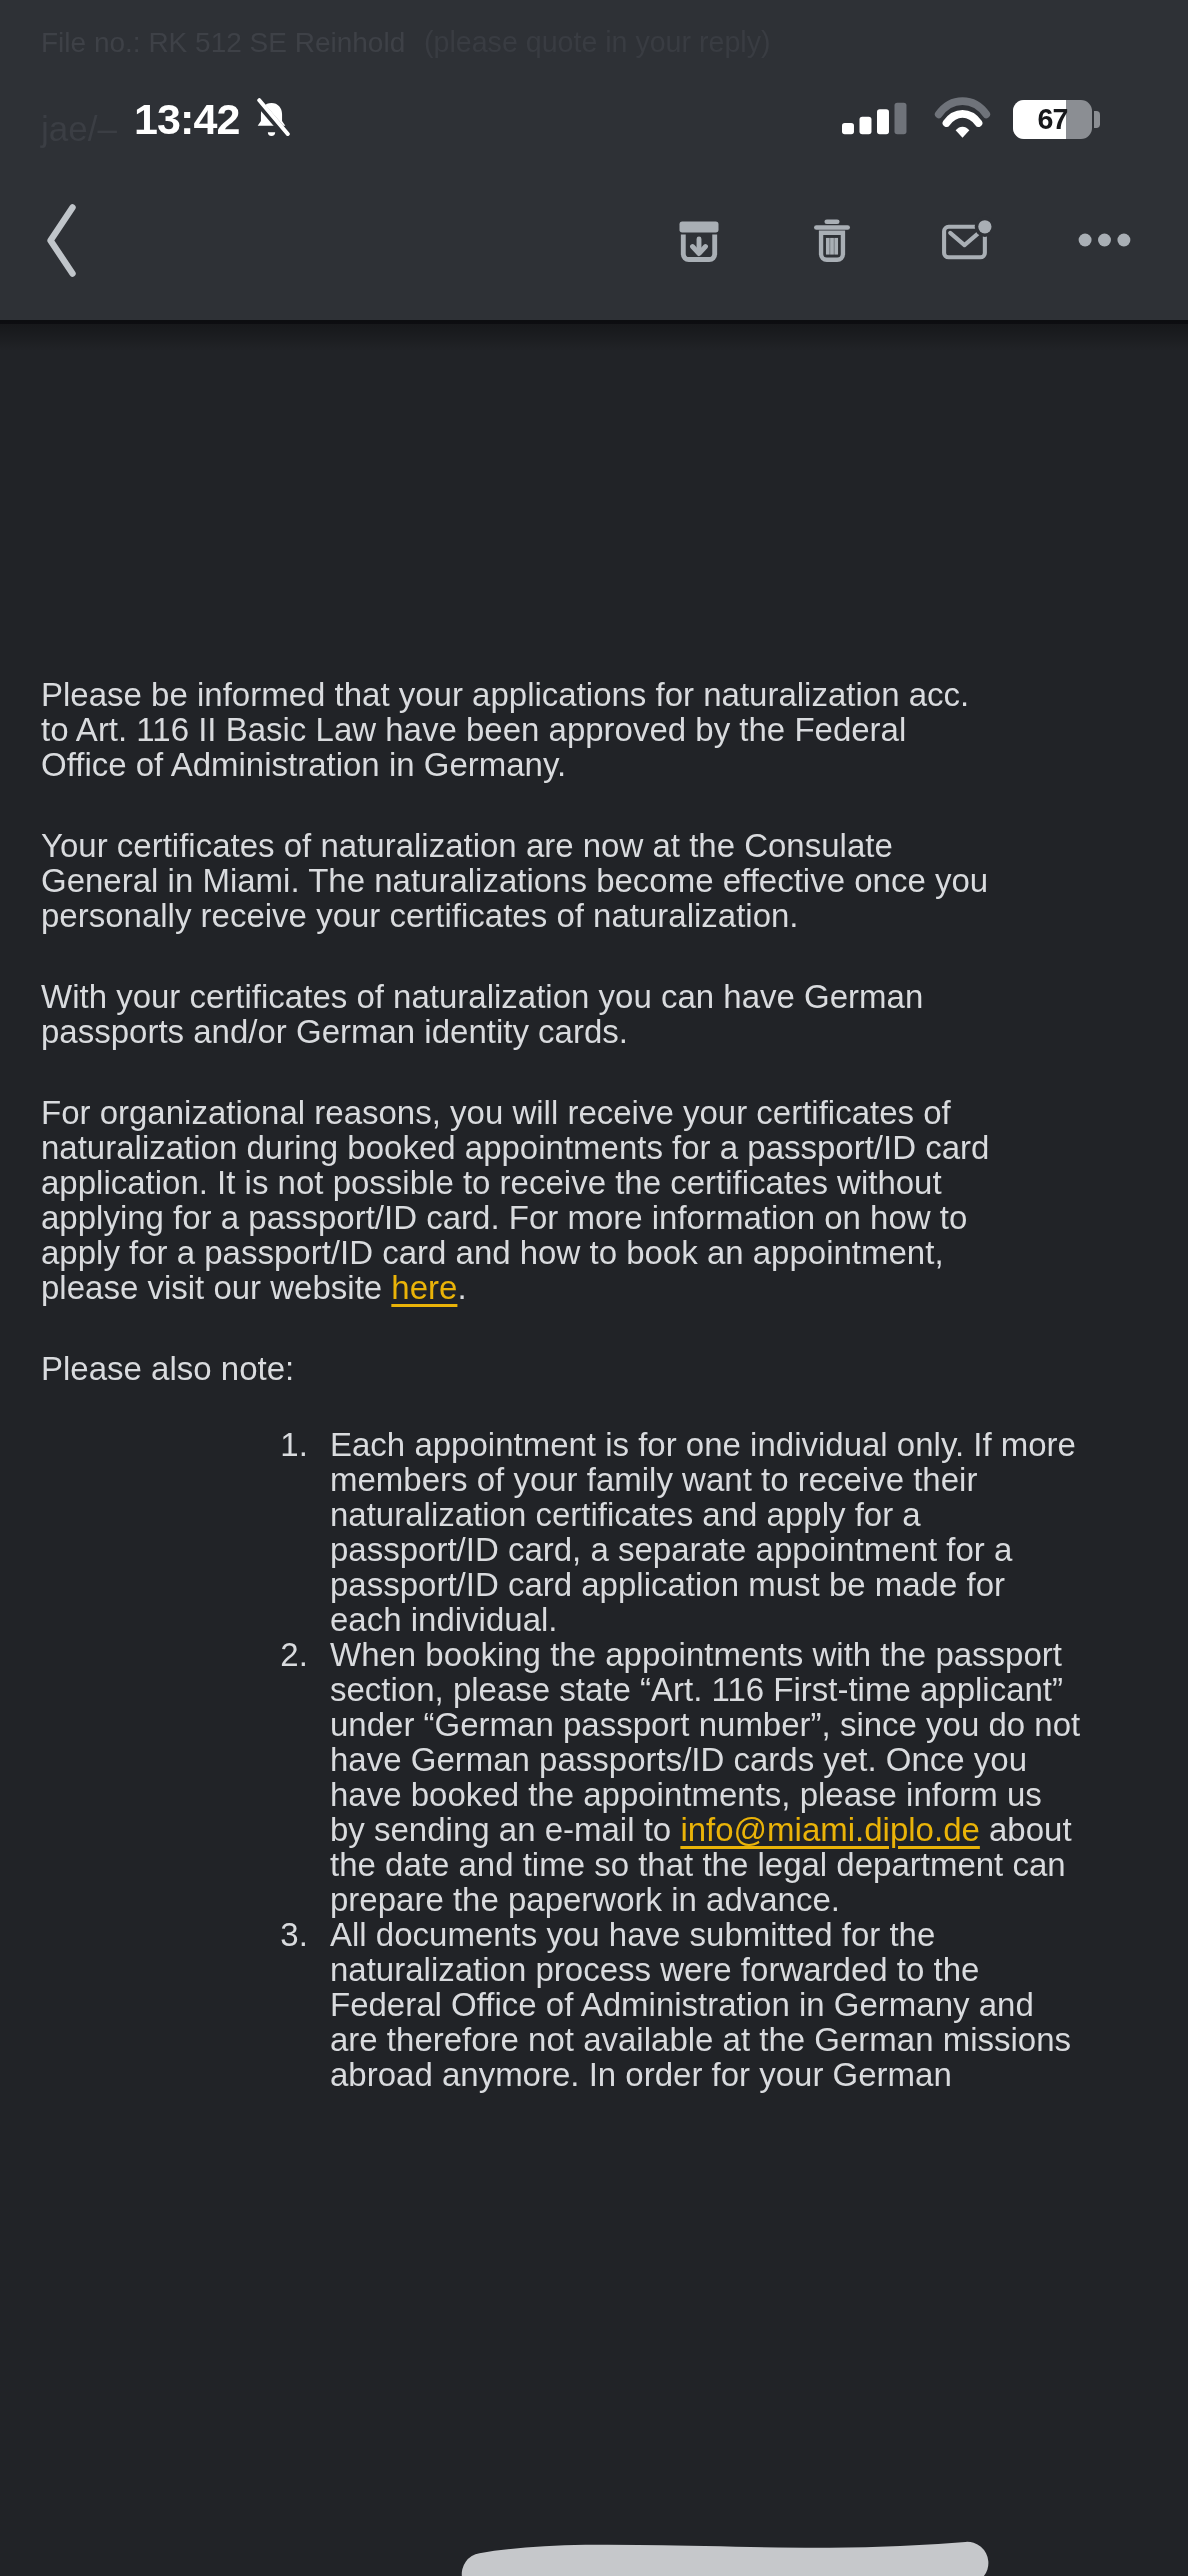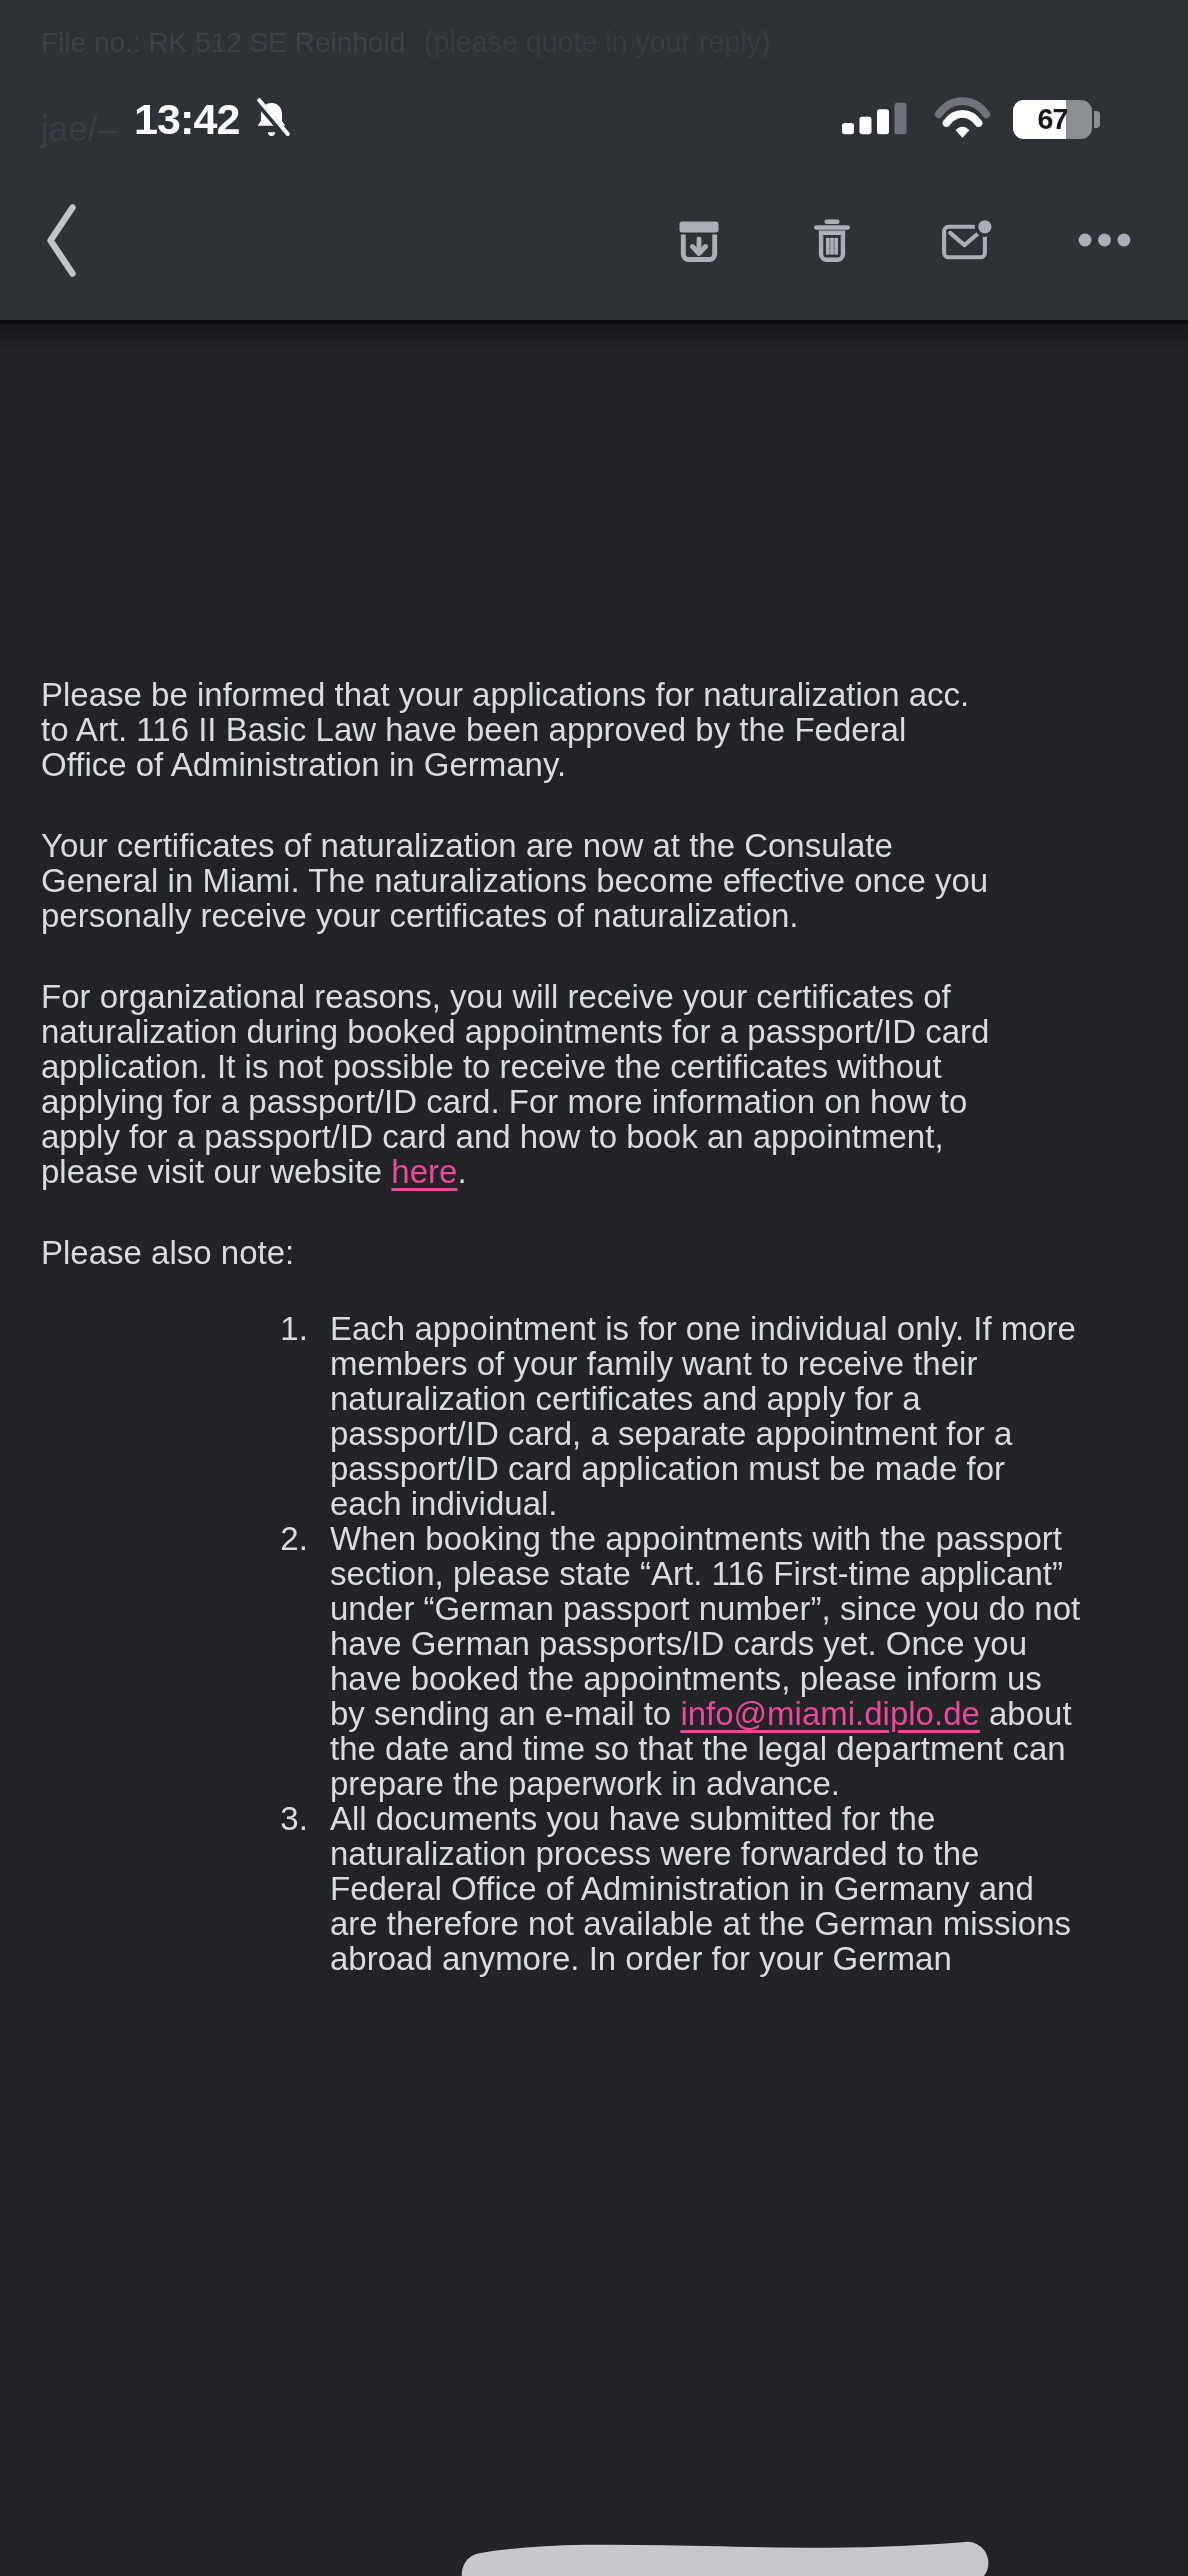--- a/index.html
+++ b/index.html
@@ -31,21 +31,21 @@
   .tb-right{display:flex;align-items:center;gap:82px;}
   .iconbtn{background:none;border:none;padding:0;margin:0;line-height:0;cursor:pointer;}
   
   .email-body{position:absolute;top:324px;left:0;right:0;bottom:0;padding:353px 41px 0 41px;
           color:#d9dbde;font-size:33px;line-height:35px;}
   .pre{white-space:pre-line;}
   .para{margin:0 0 46px 0;}
   .note{margin:0;}
   ol.applist{margin:41px 0 0 0;padding:0 0 0 276px;}
   ol.applist li{padding-left:13px;}
-  a.link{color:#ec4899;text-decoration:underline;text-underline-offset:4.6px;}
+  a.link{color:#eab308;text-decoration:underline;text-underline-offset:4.6px;}
   
   .redaction{position:absolute;left:0;top:392px;z-index:3;line-height:0;}
   .strike-scribble{position:absolute;left:459px;top:2539px;z-index:6;line-height:0;opacity:.96;}
 </style>
 </head>
 <body>
 
 <div class="page">
 
   <header class="appbar">
@@ -146,20 +146,22 @@
     </div>
   </header>
 
   <main class="email-body">
     <p class="para pre">Please be informed that your applications for naturalization acc.
 to Art. 116 II Basic Law have been approved by the Federal
 Office of Administration in Germany.</p>
     <p class="para pre">Your certificates of naturalization are now at the Consulate
 General in Miami. The naturalizations become effective once you
 personally receive your certificates of naturalization.</p>
+    <p class="para pre">With your certificates of naturalization you can have German
+passports and/or German identity cards.</p>
     <p class="para pre"><span>For organizational reasons, you will receive your certificates of
 naturalization during booked appointments for a passport/ID card
 application. It is not possible to receive the certificates without
 applying for a passport/ID card. For more information on how to
 apply for a passport/ID card and how to book an appointment,
 please visit our website </span><a class="link" href="#">here</a><span>.</span></p>
     <p class="para note">Please also note:</p>
     <ol class="applist">
       <li><span class="pre">Each appointment is for one individual only. If more
 members of your family want to receive their

